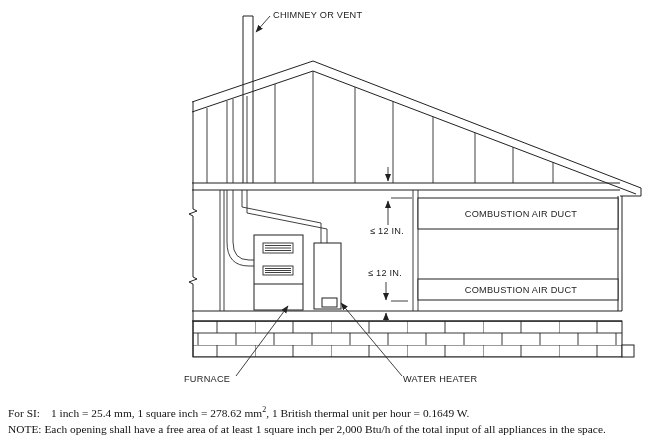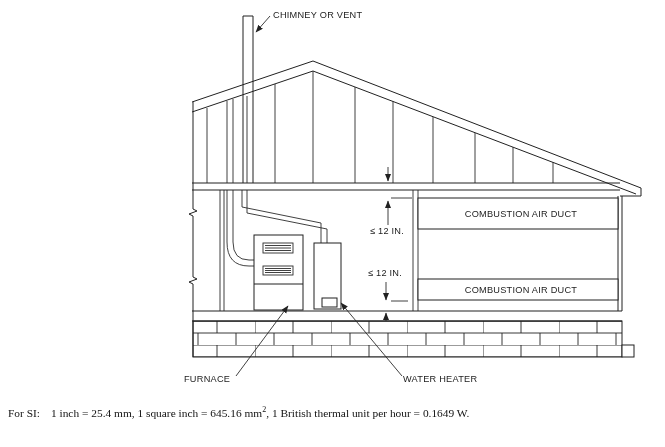--- a/index.html
+++ b/index.html
@@ -132,17 +132,18 @@
     </g>
 
     <g>
       <path class="ln-thin" d="M402,376 L341,303" marker-end="url(#arrow)"></path>
       <text class="lbl" x="403" y="382">WATER HEATER</text>
     </g>
   </svg>
 
   <div class="footer">
     <div>
-      <span class="si-label">For SI:</span><span>1 inch = 25.4 mm, 1 square inch = 645.16 mm</span><sup>2</sup><span>, 1 British thermal unit per hour = 0.1649 W.</span>
+      <span class="si-label">For SI:</span><span>1 inch = 25.4 mm, 1 square inch = 278.62 mm</span><sup>2</sup><span>, 1 British thermal unit per hour = 0.1649 W.</span>
     </div>
+    <div>NOTE: Each opening shall have a free area of at least 1 square inch per 2,000 Btu/h of the total input of all appliances in the space.</div>
   </div>
 
 </div>
 
 </body></html>

